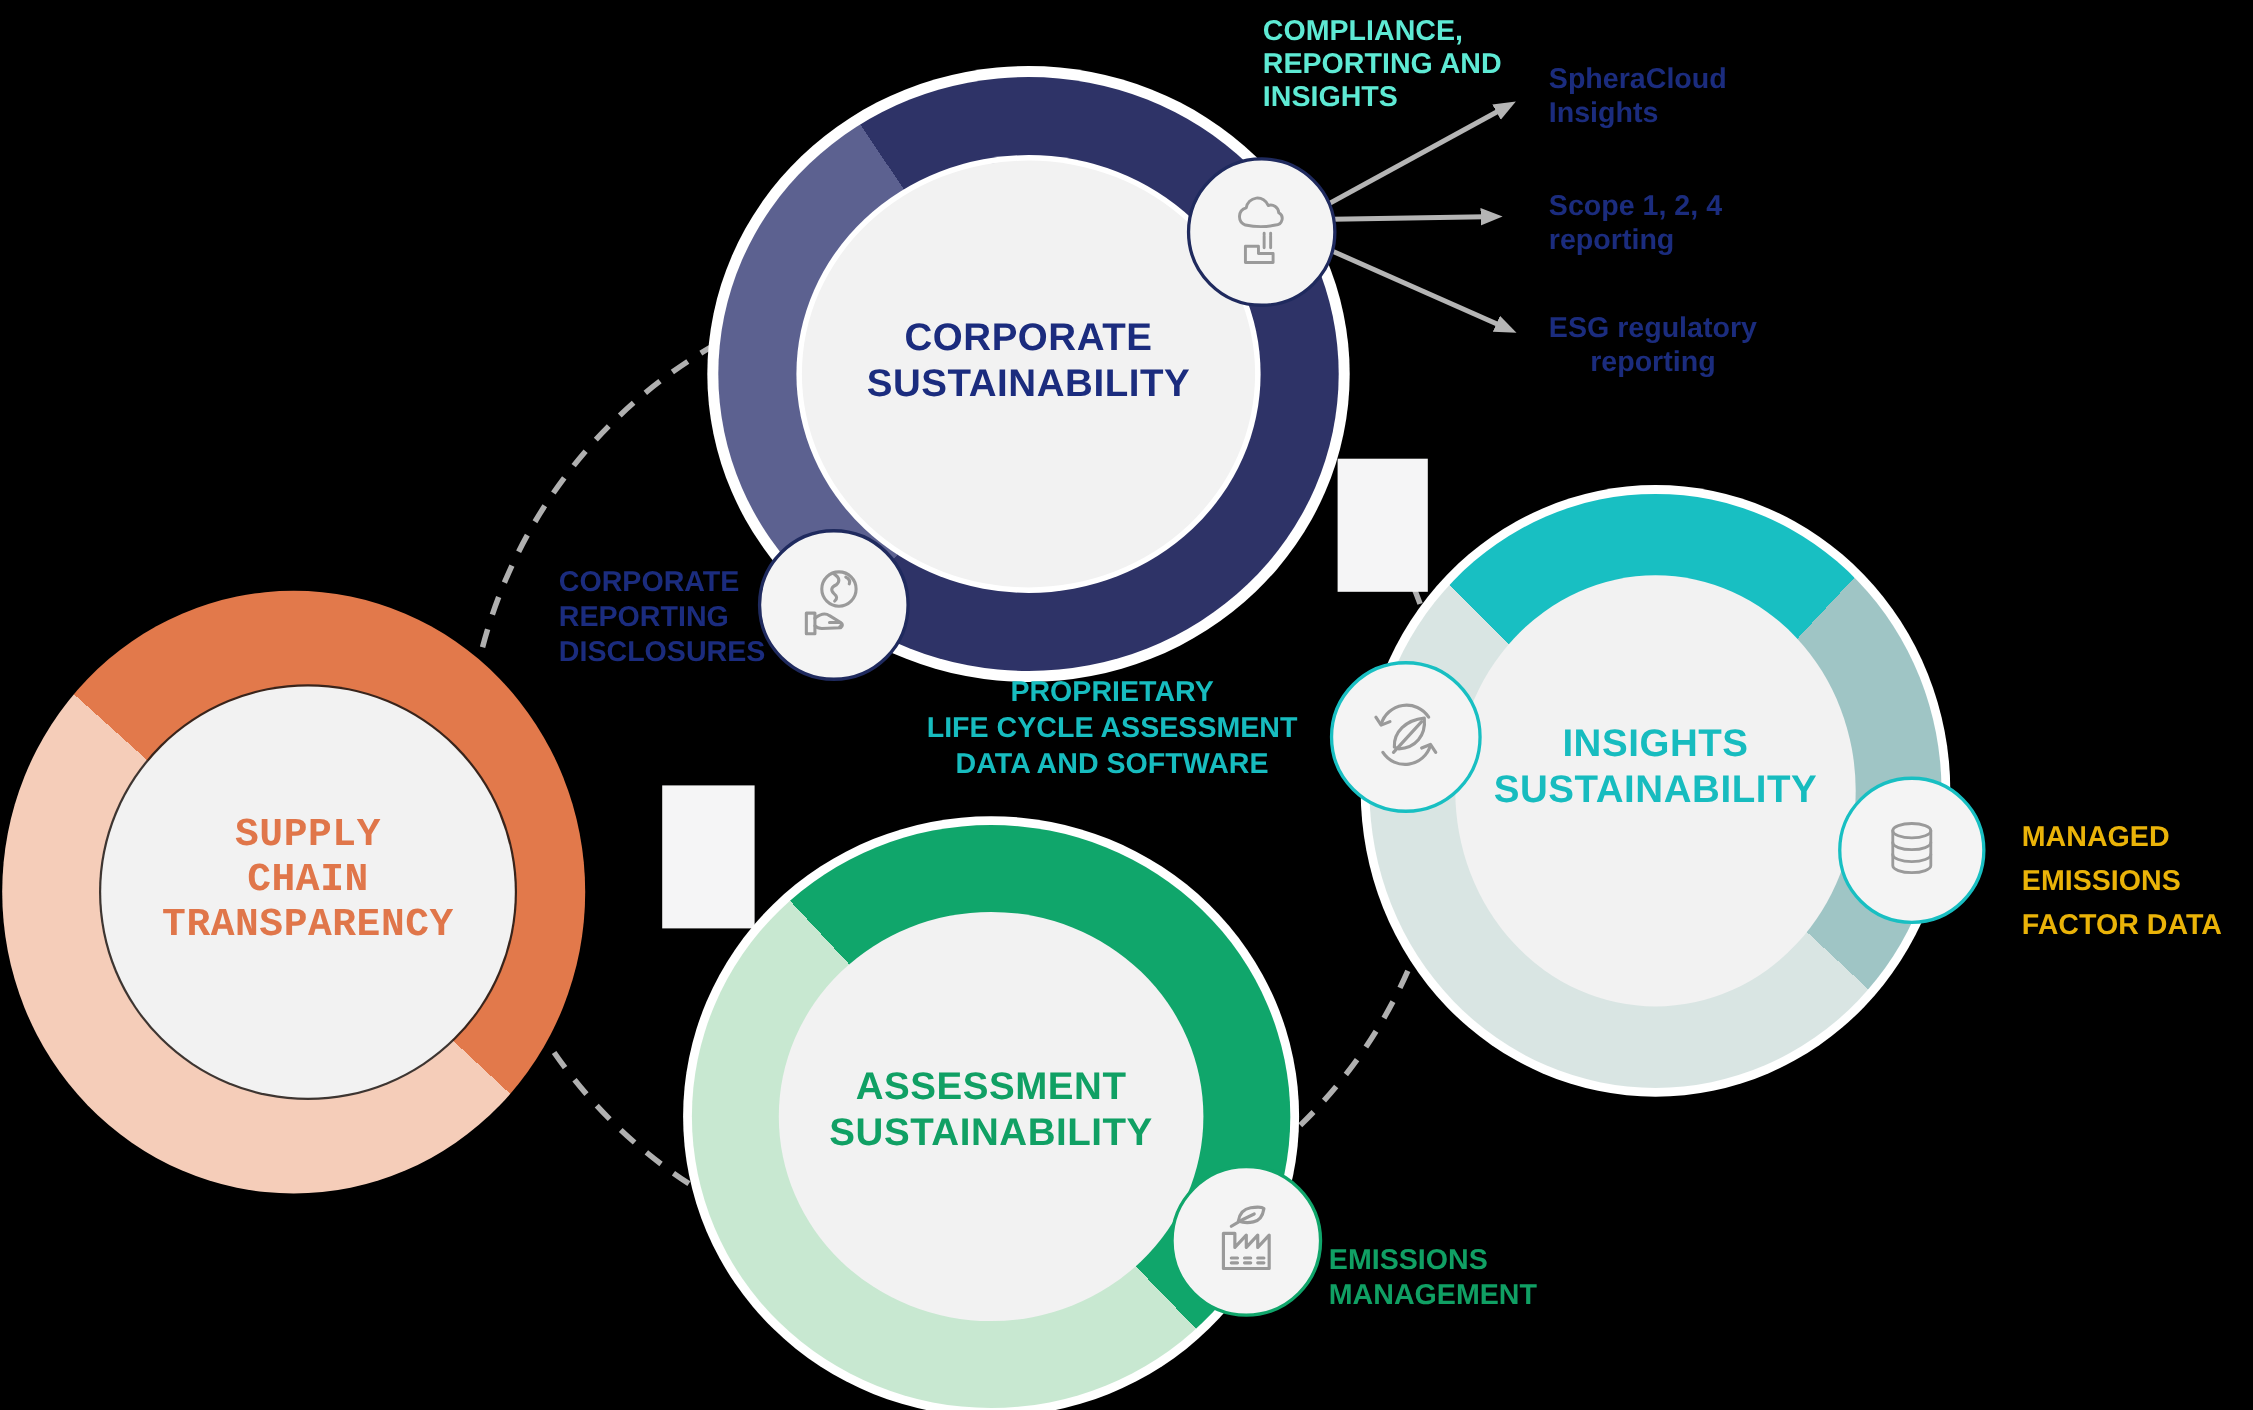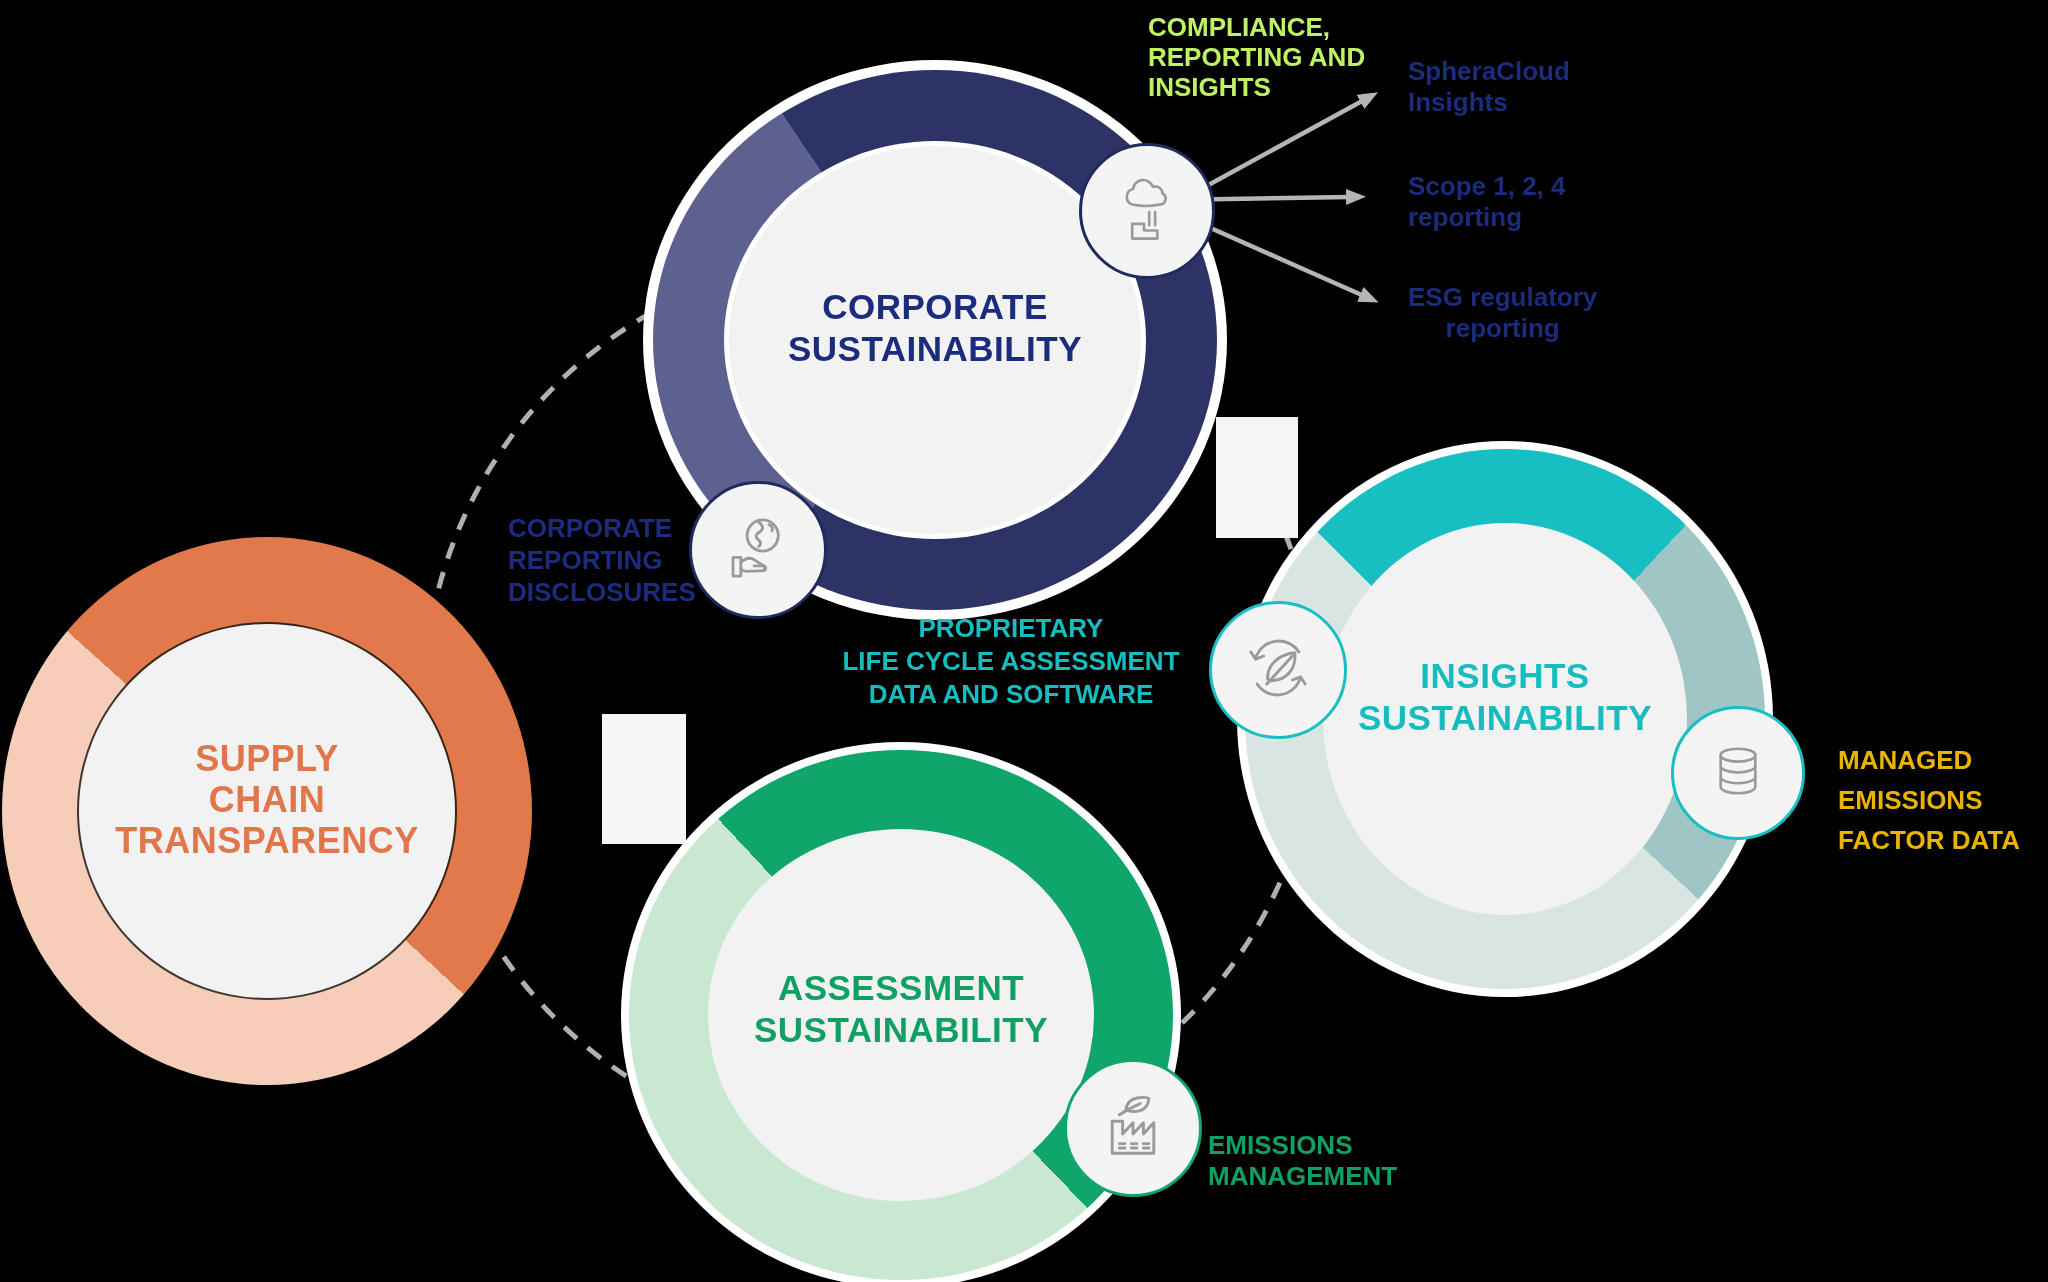--- a/index.html
+++ b/index.html
@@ -44,21 +44,21 @@
     <rect class="connector-rect" x="602" y="714" width="84" height="130"></rect>
     <g>
       <line class="arrow-line" x1="1170" y1="206" x2="1364" y2="100" marker-end="url(#arrowhead)"></line>
       <line class="arrow-line" x1="1170" y1="200" x2="1350" y2="197" marker-end="url(#arrowhead)"></line>
       <line class="arrow-line" x1="1170" y1="210" x2="1364" y2="296" marker-end="url(#arrowhead)"></line>
     </g>
   </svg>
 
   <div class="ellipse" style="left:2px;top:537px;width:530px;height:548px;
               background:conic-gradient(#E2794B 0deg 133deg,#F5CDB9 133deg 312deg,#E2794B 312deg 360deg);"></div>
-  <div class="ellipse inner" style="left:79px;top:624px;width:376px;height:374px;box-shadow:0 0 0 2px rgba(15,15,15,.8);">
+  <div class="ellipse inner" style="left:92px;top:624px;width:376px;height:374px;box-shadow:0 0 0 2px rgba(15,15,15,.8);font-family:Liberation Mono, monospace;">
     <div class="title" style="color:#E0764A;font-size:36px;line-height:41px;transform:translateY(-12px);">SUPPLY
 CHAIN
 TRANSPARENCY</div>
   </div>
 
   <div class="ellipse halo" style="left:643px;top:60px;width:584px;height:560px;"></div>
   <div class="ellipse" style="left:653px;top:70px;width:564px;height:540px;
               background:conic-gradient(#2E3367 0deg 216deg,#5C6190 216deg 326deg,#2E3367 326deg 360deg);"></div>
   <div class="ellipse inner" style="left:729px;top:146px;width:412px;height:388px;box-shadow:0 0 0 5px #fff;">
     <div class="title" style="color:#1B2C7E;transform:translateY(-12px);">CORPORATE
@@ -133,21 +133,21 @@
       <svg width="80" height="80" viewBox="0 0 100 100">
         <path d="M24,84 V44 h13 v16 l13,-14 v14 l13,-14 v14 l13,-14 v38 z"></path>
         <path d="M41,30 q2,-13 14,-15 q12,-2 15,1 q-2,13 -12,15 q-9,2 -17,-1 z"></path>
         <path d="M33,36 q12,-8 26,-14"></path>
         <path d="M33,72 h7 m8,0 h7 m8,0 h7"></path>
         <path d="M33,77.5 h7 m8,0 h7 m8,0 h7"></path>
       </svg>
     </span>
   </div>
 
-  <div class="label" style="left:1148px;top:12px;color:#bef264;line-height:30px;">COMPLIANCE,
+  <div class="label" style="left:1148px;top:12px;color:#5eead4;line-height:30px;">COMPLIANCE,
 REPORTING AND
 INSIGHTS</div>
 
   <div class="label" style="left:1408px;top:56px;color:#1B2C7E;">SpheraCloud
 Insights</div>
 
   <div class="label" style="left:1408px;top:171px;color:#1B2C7E;">Scope 1, 2, 4
 reporting</div>
 
   <div class="label" style="left:1408px;top:282px;color:#1B2C7E;text-align:center;">ESG regulatory

